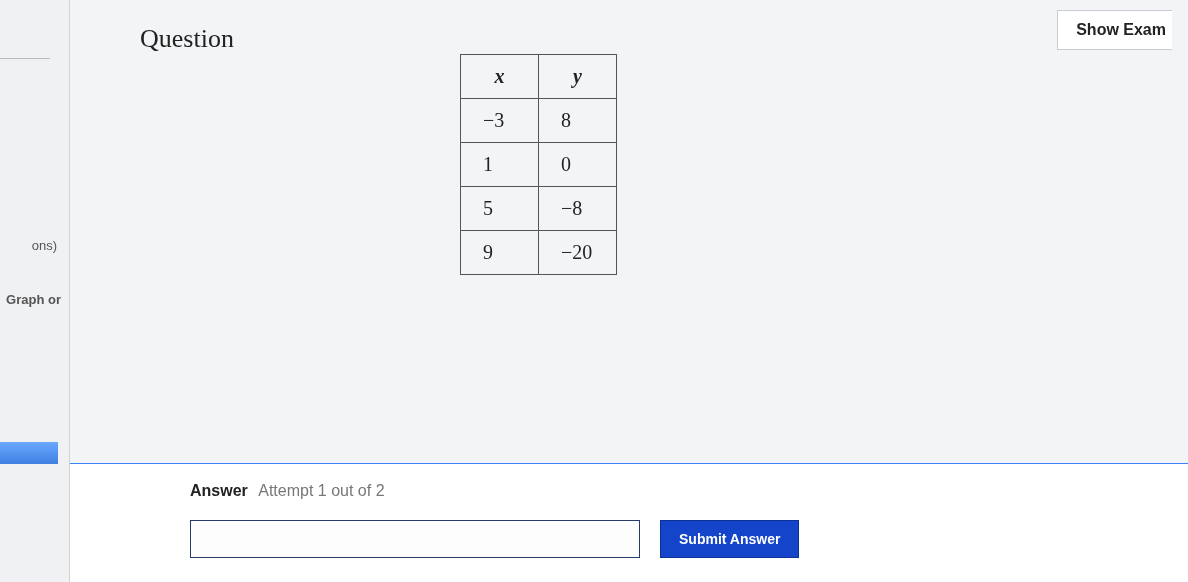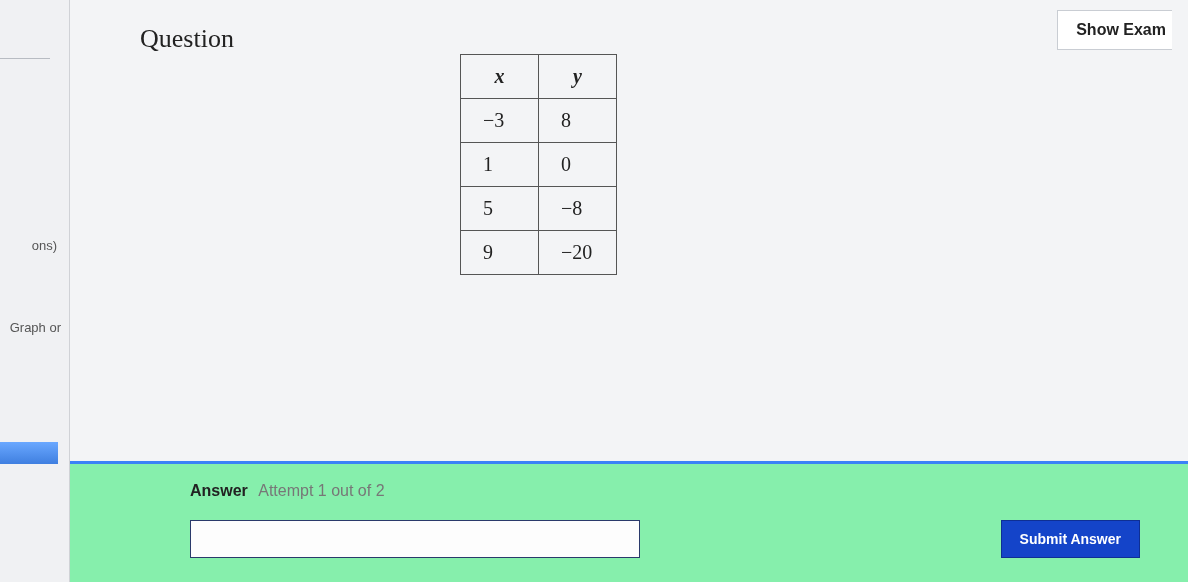--- a/index.html
+++ b/index.html
@@ -19,21 +19,21 @@
   width: 70px;
   height: 582px;
   background: #f0f1f3;
   border-right: 1px solid #d0d2d6;
   font-family: Arial, sans-serif;
   font-size: 13px;
   color: #555;
 }
 .sb-stub-top { position:absolute; top:58px; left:-20px; width:70px; height:1px; background:#b8bcc2;}
 .sb-label1 { position:absolute; top:218px; right:12px;margin-top:20px; }
-.sb-label2 { position:absolute; top:320px; right:8px; }
+.sb-label2 { position:absolute; top:292px; right:8px;font-weight:bold; }
 .sb-blue { position:absolute; top:442px; left:0; width:58px; height:22px; background:linear-gradient(#6aa8ff,#3f7fe0);}
 .main {
   position: absolute;
   left: 70px;
   top: 0;
   right: 0;
   height: 582px;
   background: #f3f4f6;
   padding: 24px 48px 0 70px;
 }
@@ -75,36 +75,35 @@
   font-family: Georgia, serif;
 }
 table.data th {
   font-weight: 700;
   font-style: italic;
   text-align: center;
 }
 .answer-bar {
   position:absolute;
   left:70px; right:0; bottom:0;
-  background:#86efac;
-  border-top:3px solid #3b82f6;
+  background:#ffffff;
+  border-top:1px solid #3b82f6;
   padding:18px 48px 24px 120px;
 }
 .answer-label {
   font-family: Arial, sans-serif;
   font-size:16px;
 }
 .answer-label b { font-weight:700; color:#222; }
 .answer-label .att { color:#777; font-weight:400; margin-left:6px;}
 .answer-row {
   display:flex;
   align-items:center;
-  gap:4px;
+  gap:20px;
   margin-top:20px;
-  justify-content:space-between;
 }
 .answer-input {
   width: 450px;
   height: 38px;
   border:1.5px solid #2a3a6b;
   background:#fdfdfd;
   font-size:18px;
   padding:0 10px;
   font-family: Georgia, serif;
   outline:none;

